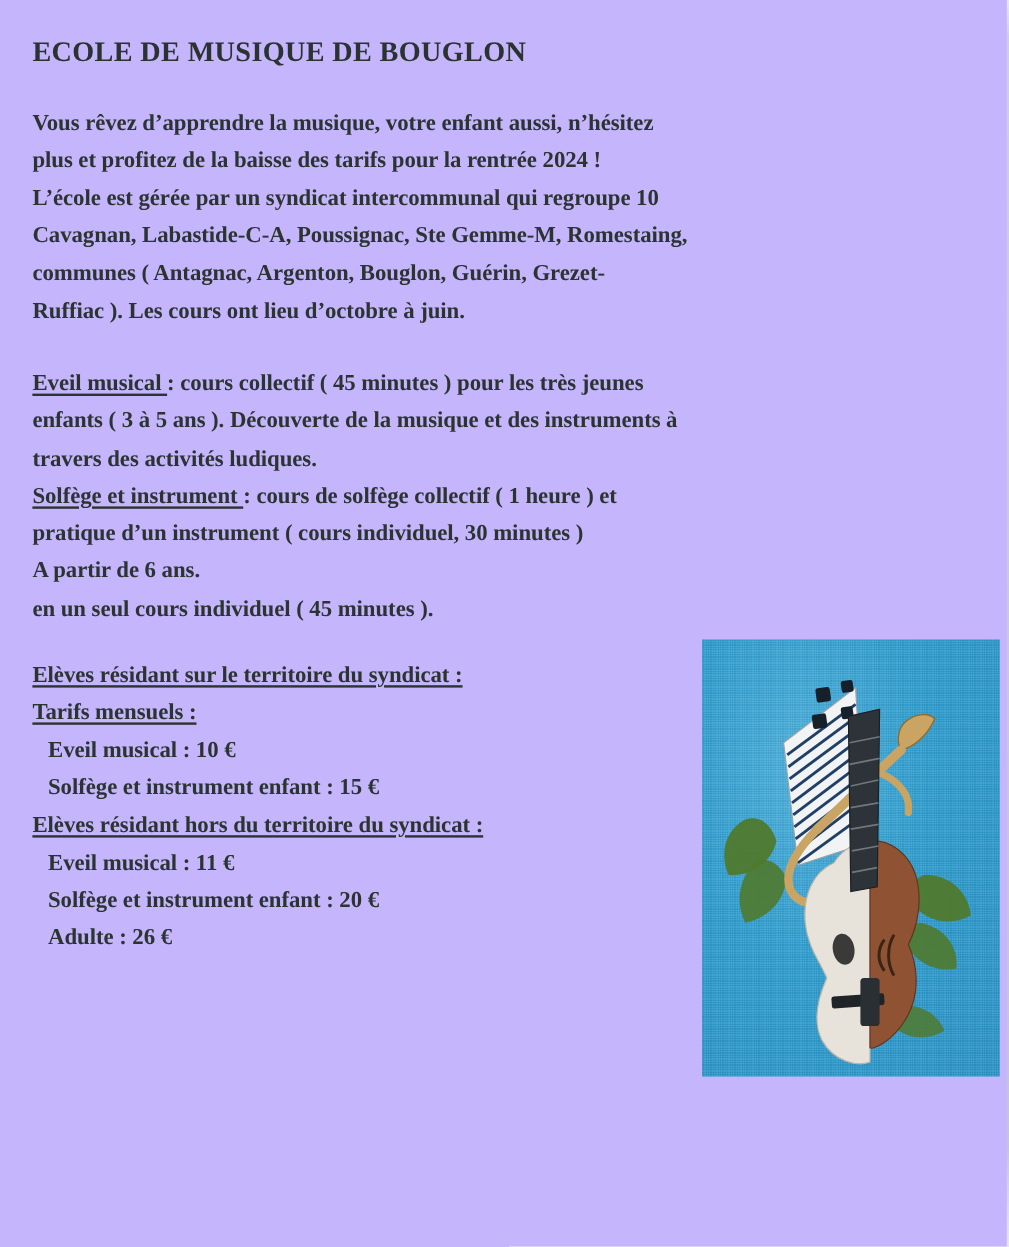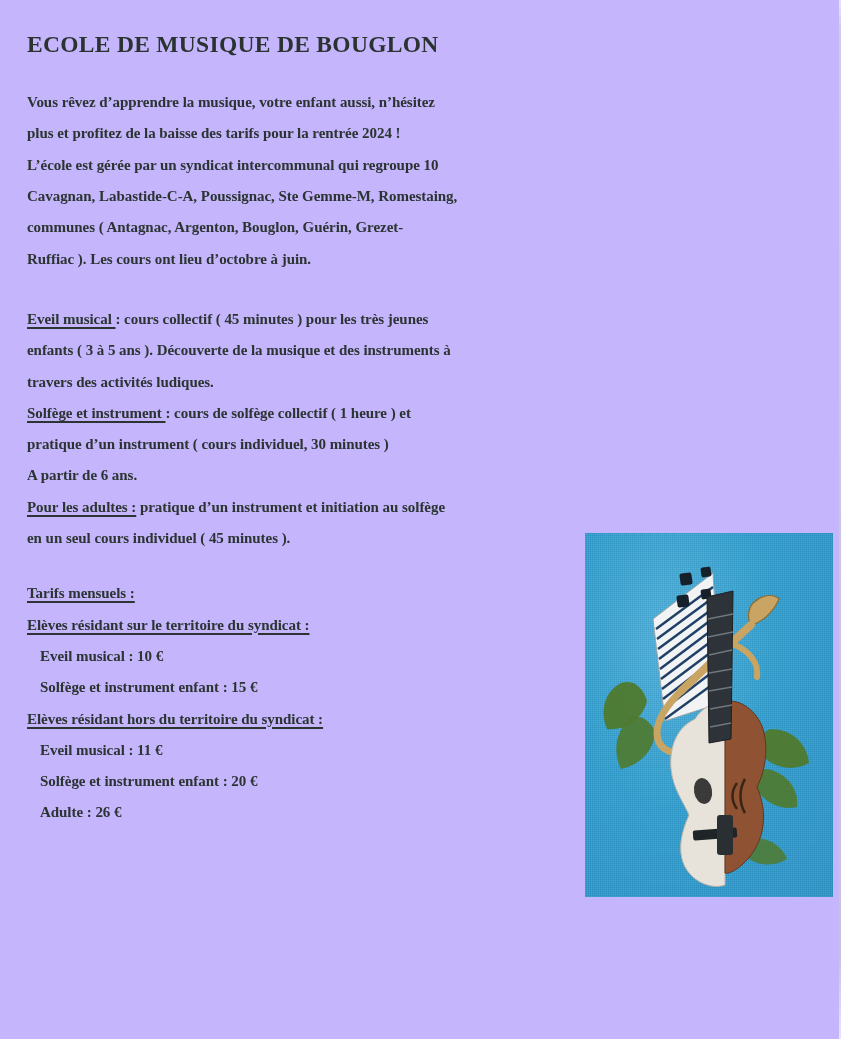--- a/index.html
+++ b/index.html
@@ -36,21 +36,21 @@
   }
   .title {
     font-size: 23.5px;
     font-weight: bold;
     letter-spacing: .3px;
     line-height: 1.2;
     margin: 0 0 29px 0;
     color: #2a3330;
   }
   .block {
-    font-size: 15px;
+    font-size: 19px;
     font-weight: bold;
     line-height: 31.3px;
     margin: 0;
     color: #2b3431;
     letter-spacing: -0.05px;
   }
   .gap-lg { height: 29px; }
   .gap-md { height: 24px; }
   .u {
     text-decoration: underline;
@@ -110,30 +110,29 @@
       <p>travers des activités ludiques.</p>
     </div>
 
     <div class="block para">
       <p><span class="u">Solfège et instrument </span><span>: cours de solfège collectif ( 1 heure ) et</span></p>
       <p>pratique d’un instrument ( cours individuel, 30 minutes )</p>
       <p>A partir de 6 ans.</p>
     </div>
 
     <div class="block para">
-      <p><span class="u">Pour les adultes :</span><span>  pratique d’un instrument et initiation au solfège</span></p>
       <p>en un seul cours individuel ( 45 minutes ).</p>
     </div>
 
     <div class="gap-md"></div>
 
     <div class="block para">
+      <p><span class="u">Elèves résidant sur le territoire du syndicat :</span></p>
+
       <p><span class="u">Tarifs mensuels :</span></p>
-
-      <p><span class="u">Elèves résidant sur le territoire du syndicat :</span></p>
       <p class="indent-1">Eveil musical : 10 €</p>
       <p class="indent-1">Solfège et instrument enfant : 15 €</p>
 
       <p><span class="u">Elèves résidant hors du territoire du syndicat :</span></p>
       <p class="indent-1">Eveil musical : 11 €</p>
       <p class="indent-1">Solfège et instrument enfant : 20 €</p>
       <p class="indent-1">Adulte : 26 €</p>
     </div>
 
     <div class="gap-md"></div>

